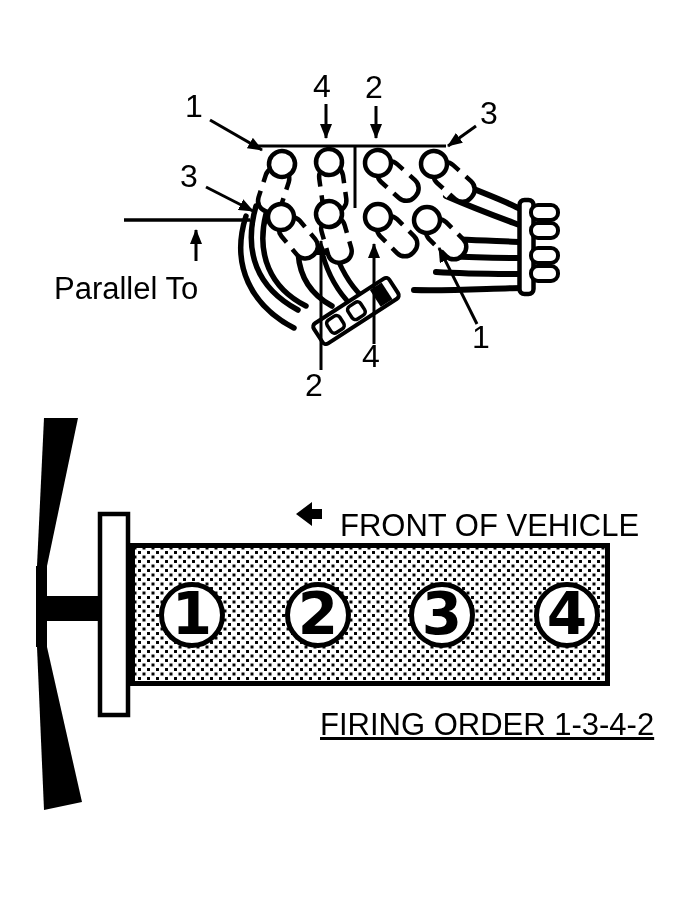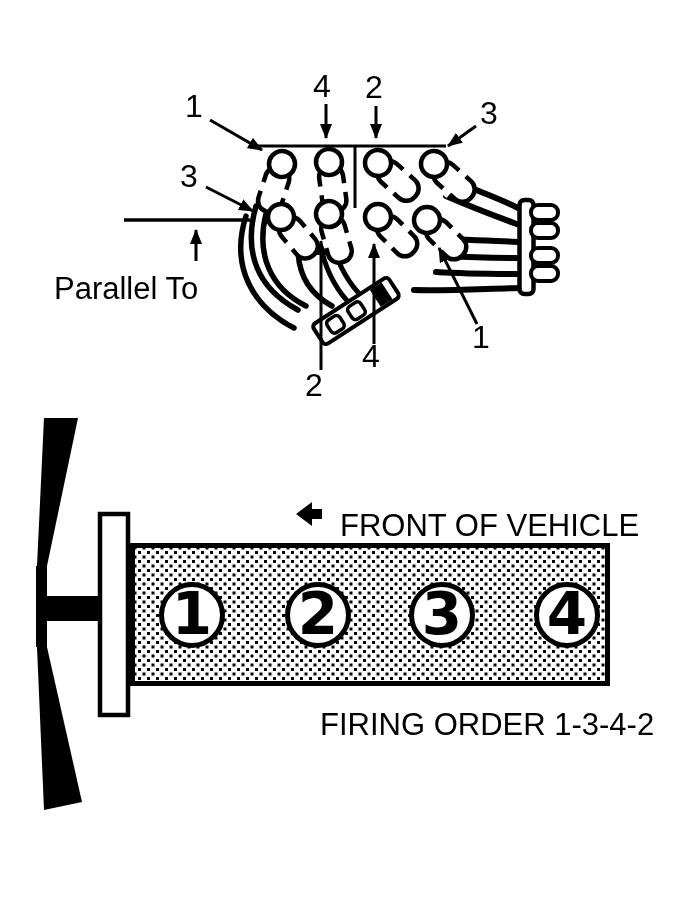--- a/index.html
+++ b/index.html
@@ -148,16 +148,16 @@
         <span>2</span>
       </div>
     <div class="cyl cyl3">
         <span>3</span>
       </div>
     <div class="cyl cyl4">
         <span>4</span>
       </div>
   </div>
 
-  <div class="t caps" style="left:320px;top:709px;">FIRING ORDER 1-3-4-2</div>
+  <div class="t caps" style="left:320px;top:709px;text-decoration:underline;">FIRING ORDER 1-3-4-2</div>
 
 
 </div>
 
 </body></html>

